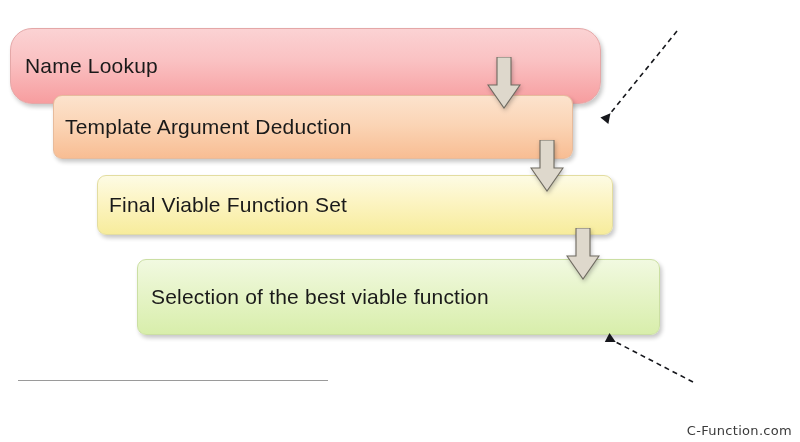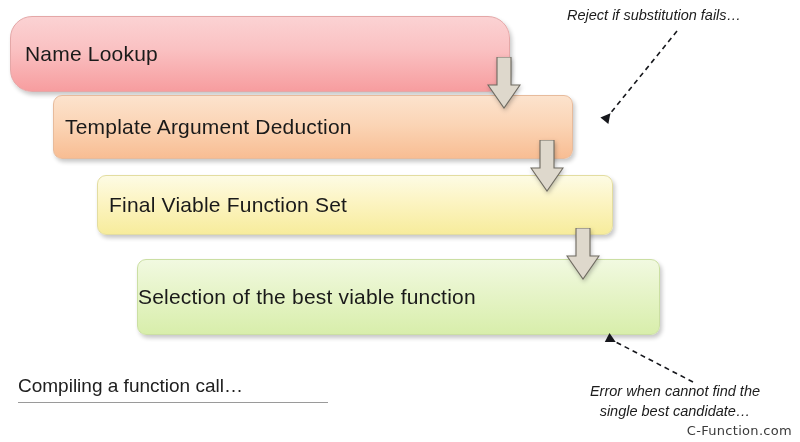--- a/index.html
+++ b/index.html
@@ -30,21 +30,21 @@
   }
   .flow-box .box-label {
     display: block;
     color: #1a1a1a;
     font-size: 21px;
     letter-spacing: 0.2px;
     white-space: nowrap;
   }
 
   #box-name-lookup {
-    left: 10px;  top: 16px;  width: 500px; height: 76px;
+    left: 10px;  top: 28px;  width: 591px; height: 76px;
     background: linear-gradient(180deg, #fbd2d3 0%, #fac2c3 42%, #f79d9f 100%);
     border-color: #e4a7a7;
     border-radius: 22px;
   }
   #box-name-lookup .box-label { padding-left: 14px; }
 
   #box-template-deduction {
     left: 53px; top: 95px; width: 520px; height: 64px;
     background: linear-gradient(180deg, #fce3cd 0%, #fbd5b6 45%, #f8bd93 100%);
     border-color: #e7bb9c;
@@ -56,21 +56,21 @@
     background: linear-gradient(180deg, #fdfbe4 0%, #fcf4c2 45%, #f7ec9c 100%);
     border-color: #e3dda0;
   }
   #box-final-viable .box-label { padding-left: 11px; }
 
   #box-selection-best {
     left: 137px; top: 259px; width: 523px; height: 76px;
     background: linear-gradient(180deg, #f1f9e0 0%, #e6f4c8 45%, #d8eeab 100%);
     border-color: #cbdfa3;
   }
-  #box-selection-best .box-label { }
+  #box-selection-best .box-label { padding-left: 13px; }
 
   
   .block-arrow {
     position: absolute;
     width: 34px;
     height: 52px;
     filter: drop-shadow(1px 2px 2px rgba(0,0,0,0.25));
   }
   #arrow-1 { left: 487px; top: 57px;  }
   #arrow-2 { left: 530px; top: 140px; }
@@ -170,24 +170,21 @@
 
   <svg class="dash-arrow" id="dash-arrow-bottom" viewBox="0 0 100 60">
     <defs>
       <marker id="ah-bot" markerWidth="7" markerHeight="7" refX="5.4" refY="3.2" orient="auto" markerUnits="strokeWidth">
         <path d="M6,0 L6,6.4 L0,3.2 z" fill="#16171c"></path>
       </marker>
     </defs>
     <line x1="93" y1="52" x2="8" y2="8" stroke="#16171c" stroke-width="1.6" stroke-dasharray="5,4" marker-end="url(#ah-bot)"></line>
   </svg>
 
-  <div class="annotation" id="annotation-reject">Reject if substitution fails…</div>
 
-  <div class="annotation" id="annotation-error">Error when cannot find the single best candidate…</div>
 
   <div id="caption-block">
-    <div id="caption-text">Compiling a function call…</div>
     <div id="caption-rule"></div>
   </div>
 
   <div id="watermark">C-Function.com</div>
 
 </div>
 
 </body></html>

